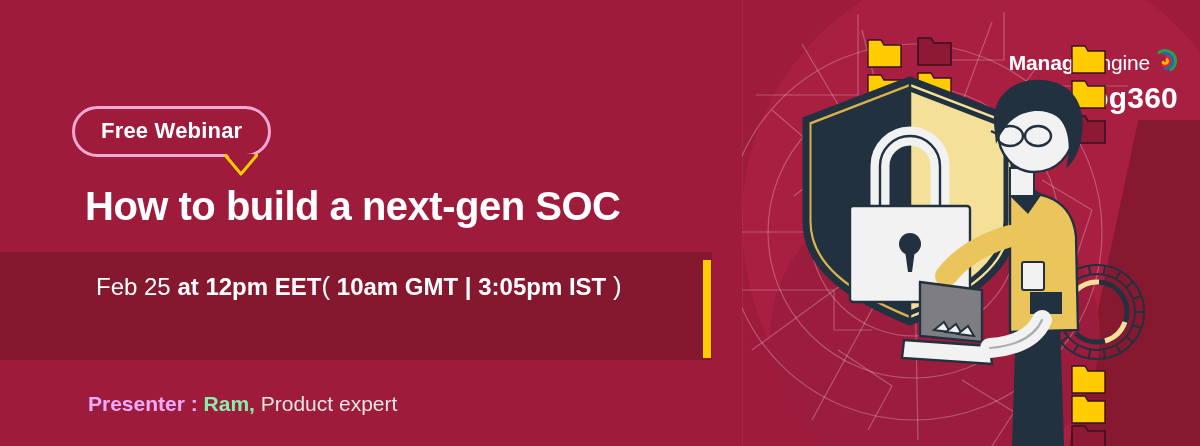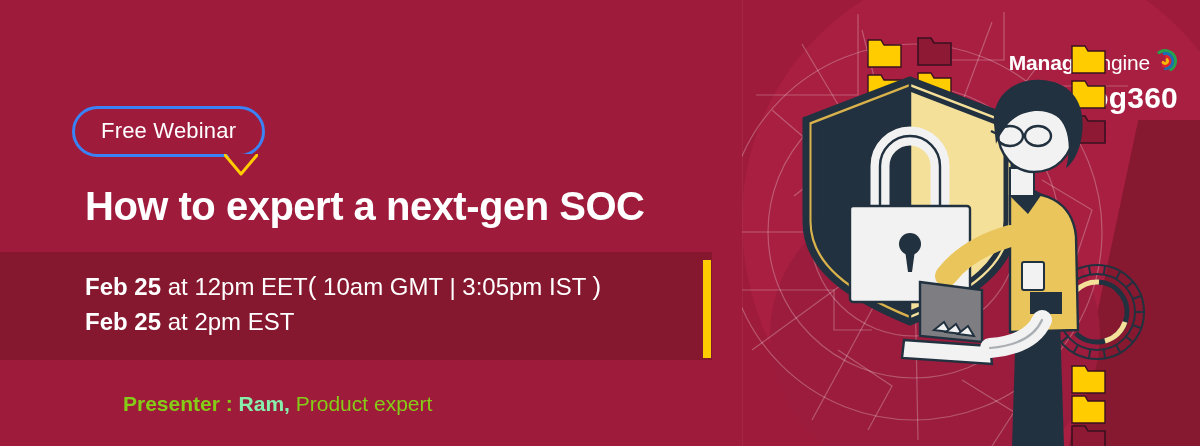--- a/index.html
+++ b/index.html
@@ -63,26 +63,26 @@
   .logo-swirl{ margin-left:2px; display:block; }
   .logo-product{
     font-size:30px; font-weight:bold; color:#ffffff;
     margin-top:6px; letter-spacing:0.2px;
   }
 
   
   .badge-wrap{ position:absolute; left:72px; top:106px; }
   .badge{
     position:relative;
-    border:3px solid #3b82f6;
+    border:3px solid #f9a8d4;
     border-radius:26px;
     padding:9px 26px 10px 26px;
     color:#ffffff;
     font-size:22px;
-    font-weight:400;
+    font-weight:700;
     letter-spacing:0.2px;
     display:inline-block;
     background:transparent;
   }
   .badge-tail{
     position:absolute; left:152px; top:100%;
     width:0; height:0;
   }
   .badge-tail svg{ display:block; margin-top:-3px; }
 
@@ -97,33 +97,33 @@
   }
 
   
   .schedule{
     position:absolute; left:85px; top:268px;
     color:#ffffff;
     font-size:24px;
     line-height:1.42;
     white-space:nowrap;
   }
-  .schedule .b{ font-weight:bold; }
-  .schedule .r{ font-weight:400; }
+  .schedule .b{ font-weight:normal;margin-left:11px; }
+  .schedule .r{ font-weight:700; }
   .schedule .paren{ font-weight:300; font-size:26px; }
 
   
   .presenter{
     position:absolute; left:88px; top:392px;
     font-size:21px;
     white-space:nowrap;
   }
-  .presenter .lbl{ color:#84cc16; font-weight:bold;margin-left:35px; }
+  .presenter .lbl{ color:#f0abfc; font-weight:bold; }
   .presenter .nm{ color:#86efac; font-weight:bold; }
-  .presenter .rl{ color:#84cc16; font-weight:400;text-align:center; }
+  .presenter .rl{ color:#e5e5e5; font-weight:400;text-align:center; }
 
   
   .illus{
     position:absolute; left:742px; top:0; width:458px; height:446px;
   }
   .illus svg{ display:block; }
 </style>
 </head>
 <body>
 
@@ -157,28 +157,25 @@
   <div class="badge-wrap">
     <div class="badge">Free Webinar</div>
     <div class="badge-tail">
       <svg width="34" height="22" viewBox="0 0 34 22">
         <path d="M1 1 L17 20 L33 1" fill="none" stroke="#ffcc00" stroke-width="3" stroke-linejoin="round" stroke-linecap="round"></path>
         <path d="M3 0 L17 17 L31 0 Z" fill="#9e1b3c"></path>
       </svg>
     </div>
   </div>
 
-  <div class="headline">How to expert a next-gen SOC</div>
+  <div class="headline">How to build a next-gen SOC</div>
 
   <div class="schedule">
     <div>
       <span class="b">Feb 25</span><span class="r"> at </span><span class="r">12pm EET</span><span class="paren">(</span><span class="r"> 10am GMT | 3:05pm IST </span><span class="paren">)</span>
-    </div>
-    <div>
-      <span class="b">Feb 25</span><span class="r"> at </span><span class="r">2pm EST</span>
     </div>
   </div>
 
   <div class="presenter">
     <span class="lbl">Presenter : </span><span class="nm">Ram,</span><span class="rl"> Product expert</span>
   </div>
 
   <div class="illus">
     <svg width="458" height="446" viewBox="0 0 458 446">
       <defs>

